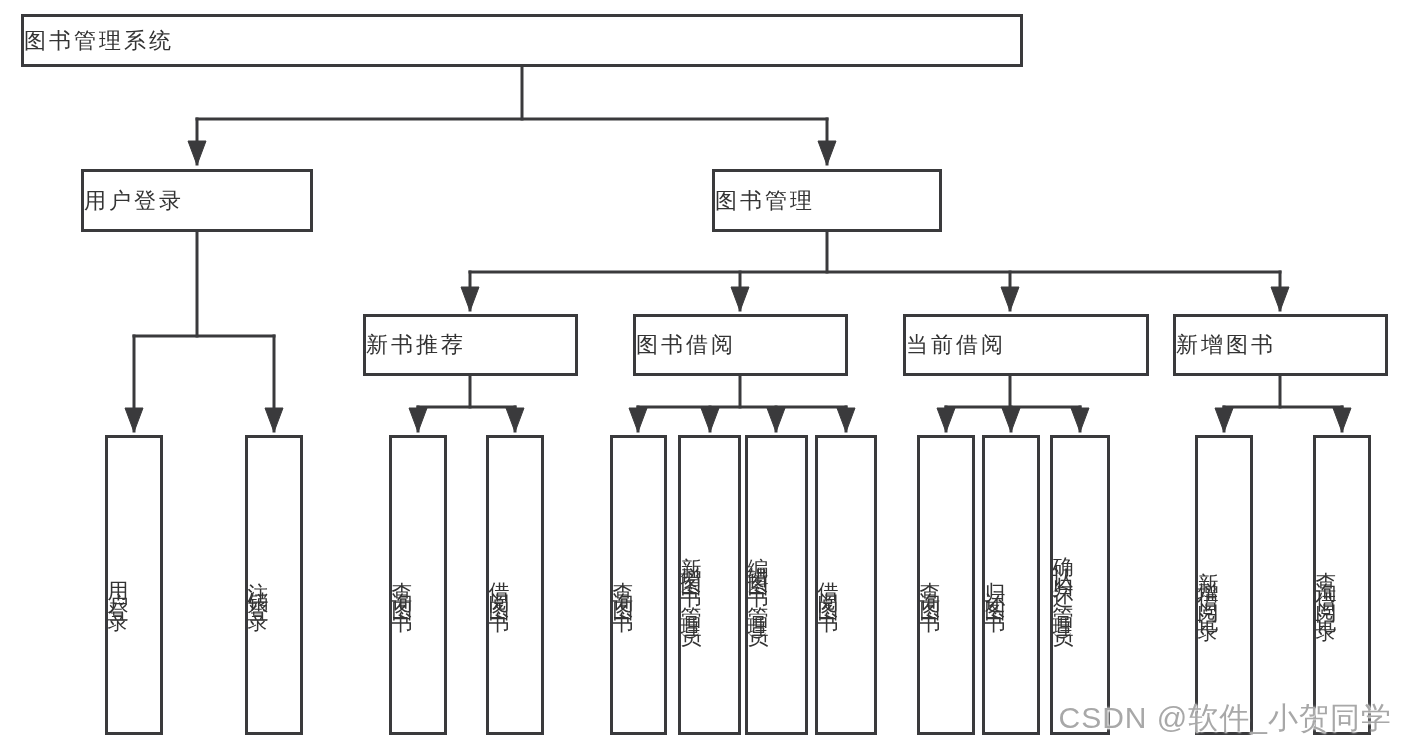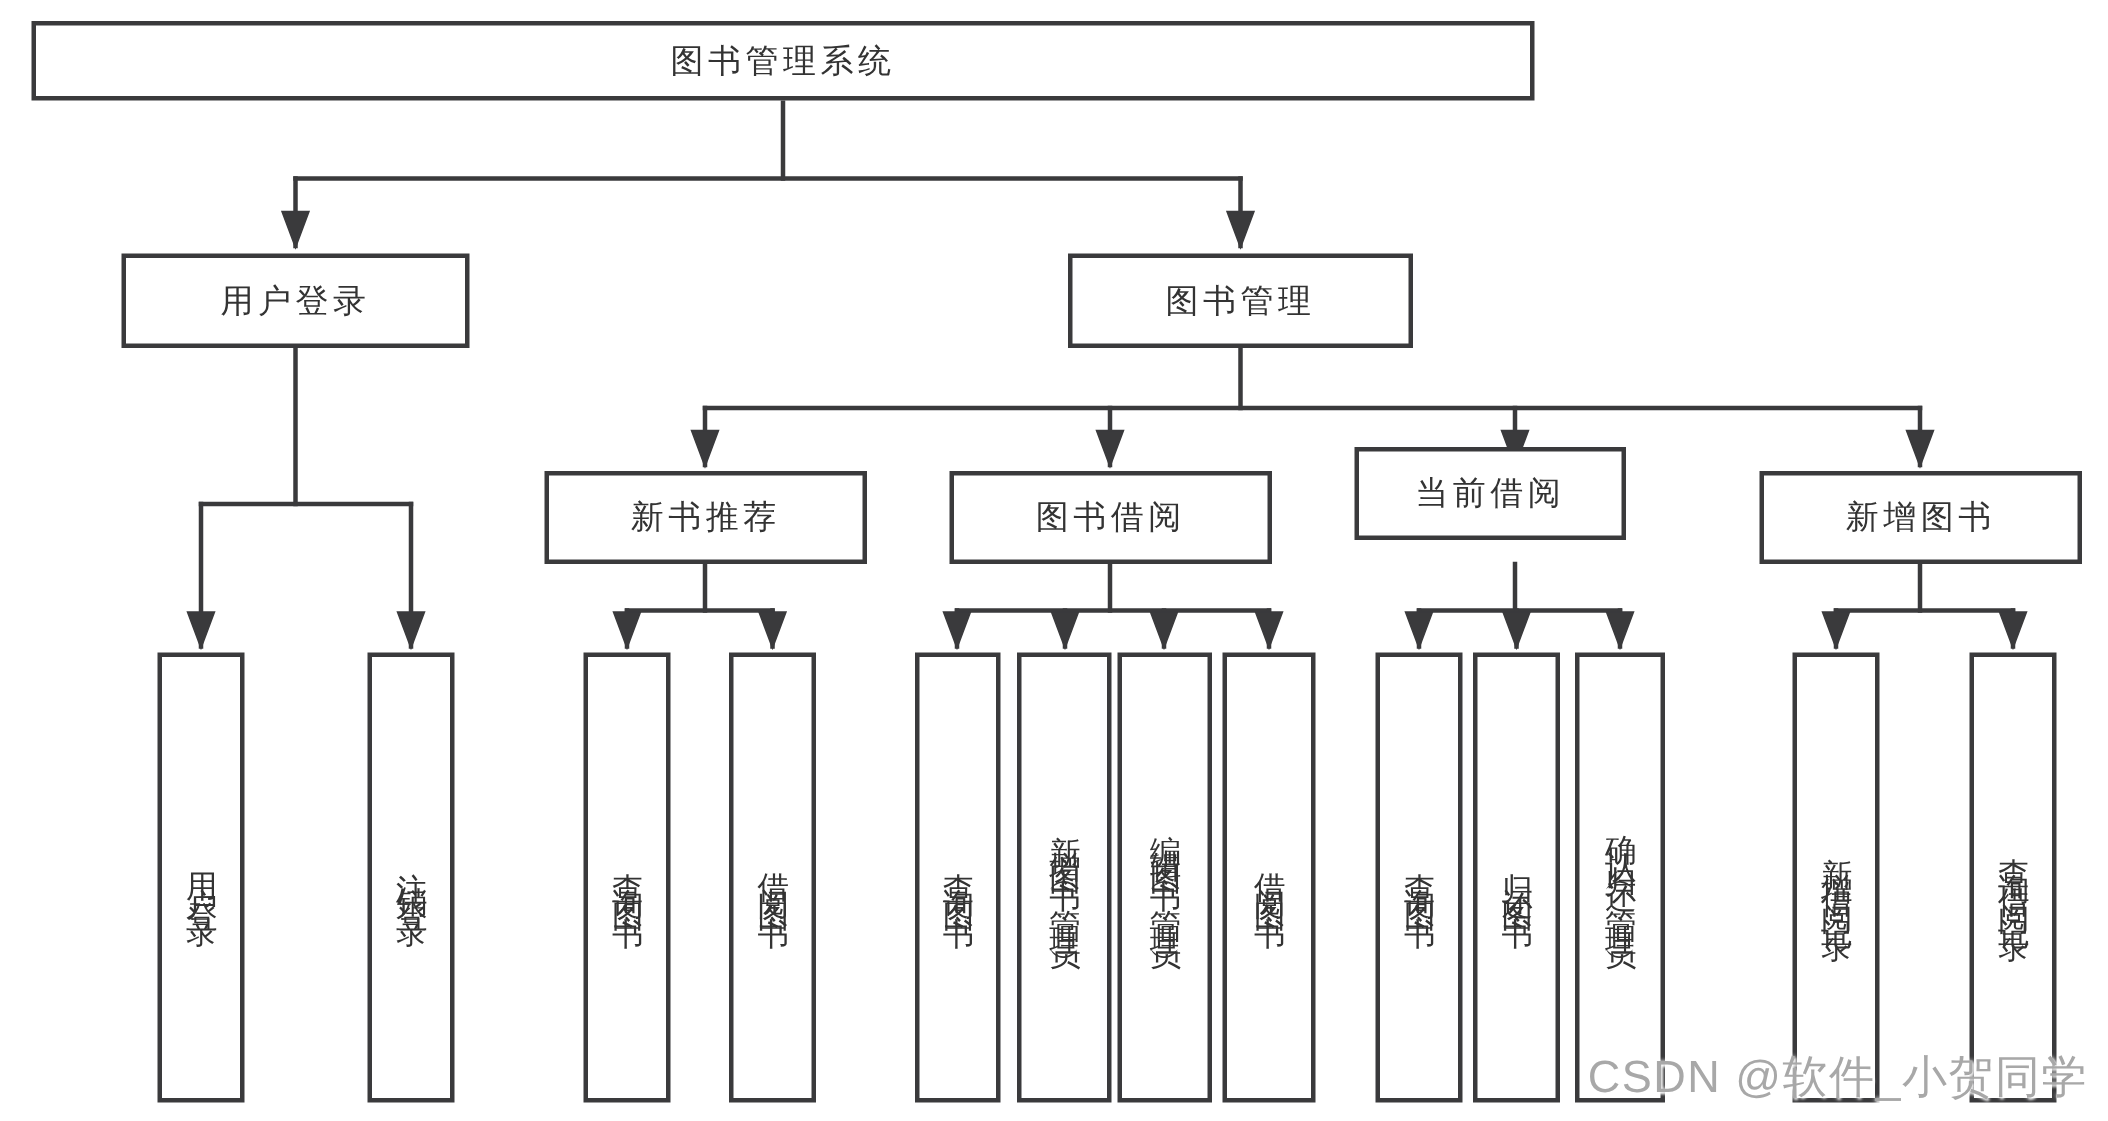--- a/index.html
+++ b/index.html
@@ -17,21 +17,20 @@
   svg.connectors {
     position: absolute; left: 0; top: 0;
     width: 1405px; height: 747px;
   }
   .node {
     position: absolute;
     background: #ffffff;
     border: 3px solid #3a3a3c;
     display: flex;
     align-items: center;
-    justify-content: center;
     color: #333333;
   }
   .node.h span {
     font-size: 22px;
     letter-spacing: 3px;
     white-space: nowrap;
     color: #333333;
   }
   .node.v { top: 435px; height: 300px; }
   .node.v span {
@@ -118,21 +117,21 @@
   <div class="node h" style="left:363px; top:314px; width:215px; height:62px">
     <span>新书推荐</span>
   </div>
 
   <div class="node h" style="left:712px; top:169px; width:230px; height:63px">
     <span>图书管理</span>
   </div>
   <div class="node h" style="left:633px; top:314px; width:215px; height:62px">
     <span>图书借阅</span>
   </div>
-  <div class="node h" style="left:903px; top:298px; width:181px; height:62px">
+  <div class="node h" style="left:903px; top:314px; width:246px; height:62px">
     <span>当前借阅</span>
   </div>
   <div class="node h" style="left:1173px; top:314px; width:215px; height:62px">
     <span>新增图书</span>
   </div>
 
   <div class="node v" style="left:105px; width:58px">
     <span>用户登录</span>
   </div>
   <div class="node v" style="left:245px; width:58px">

